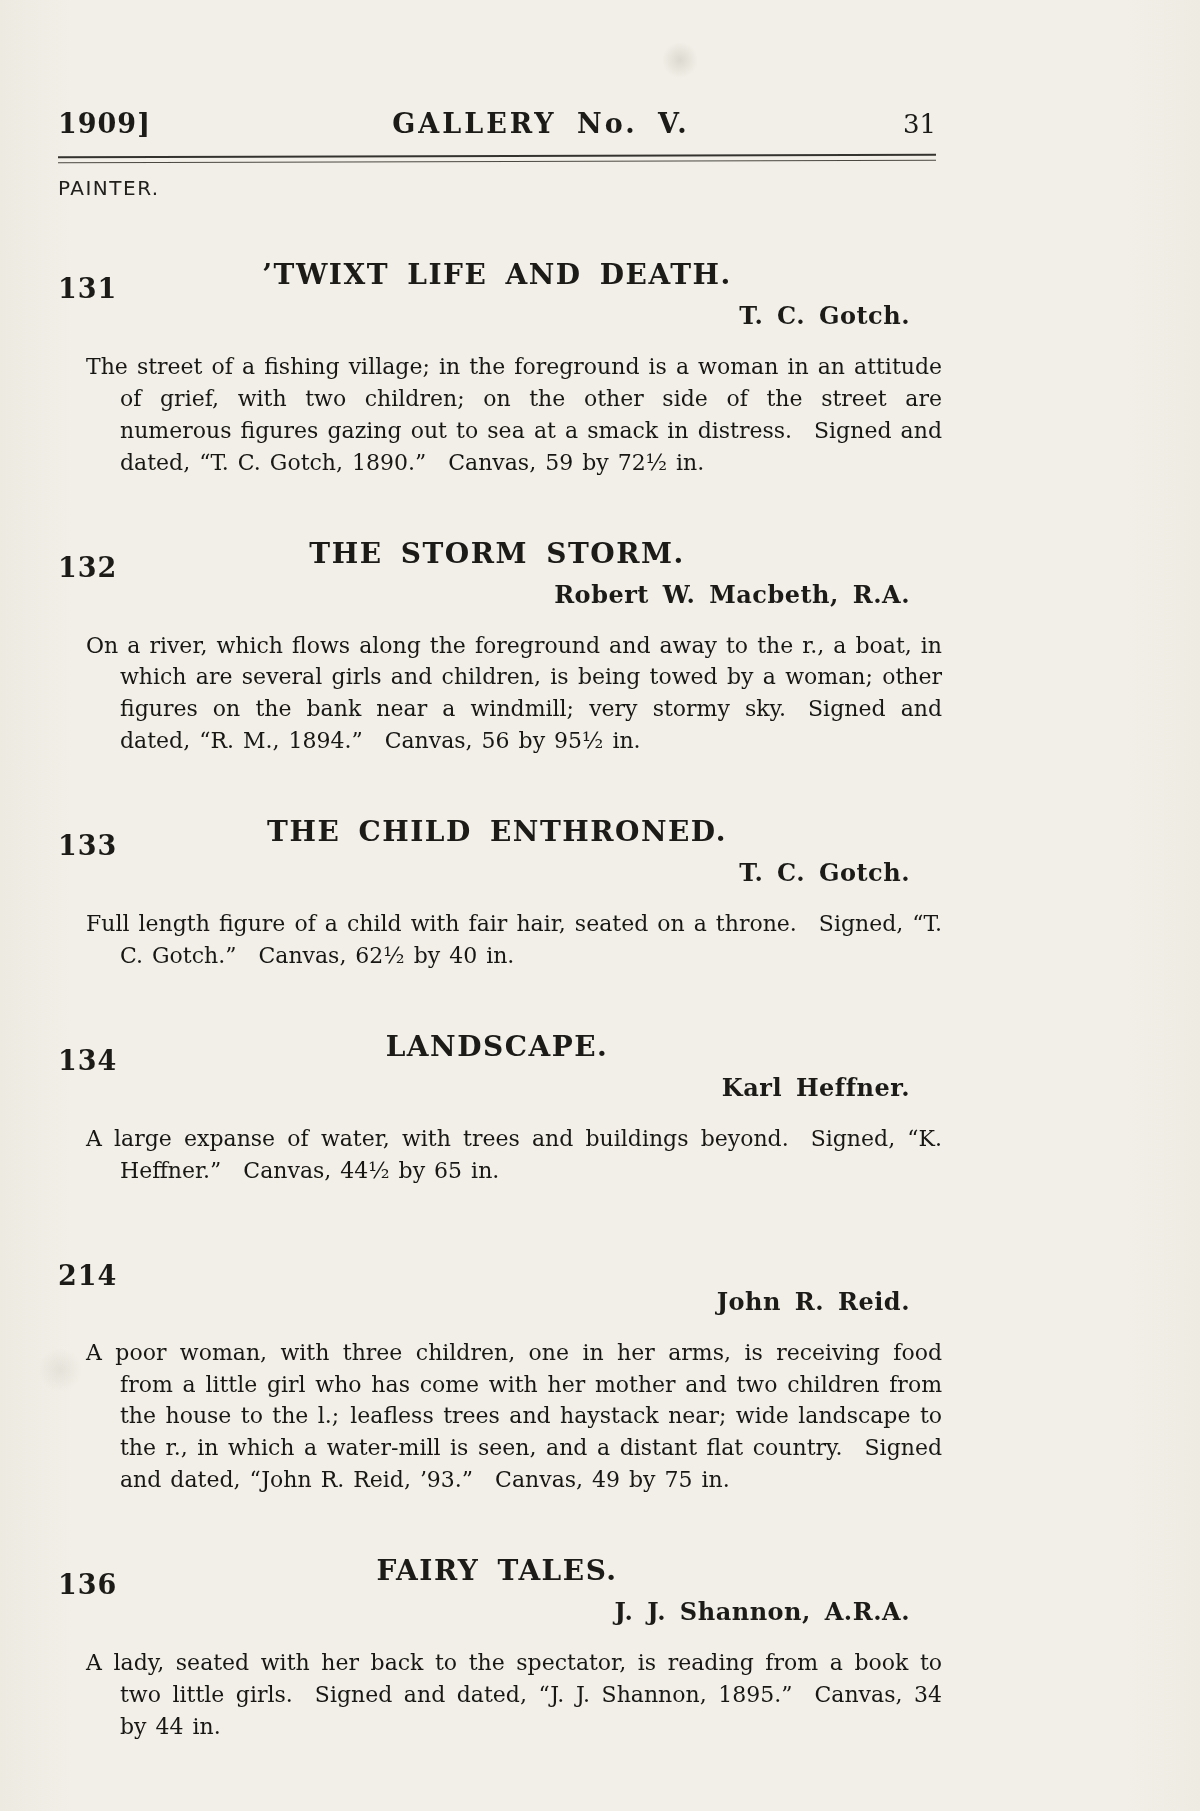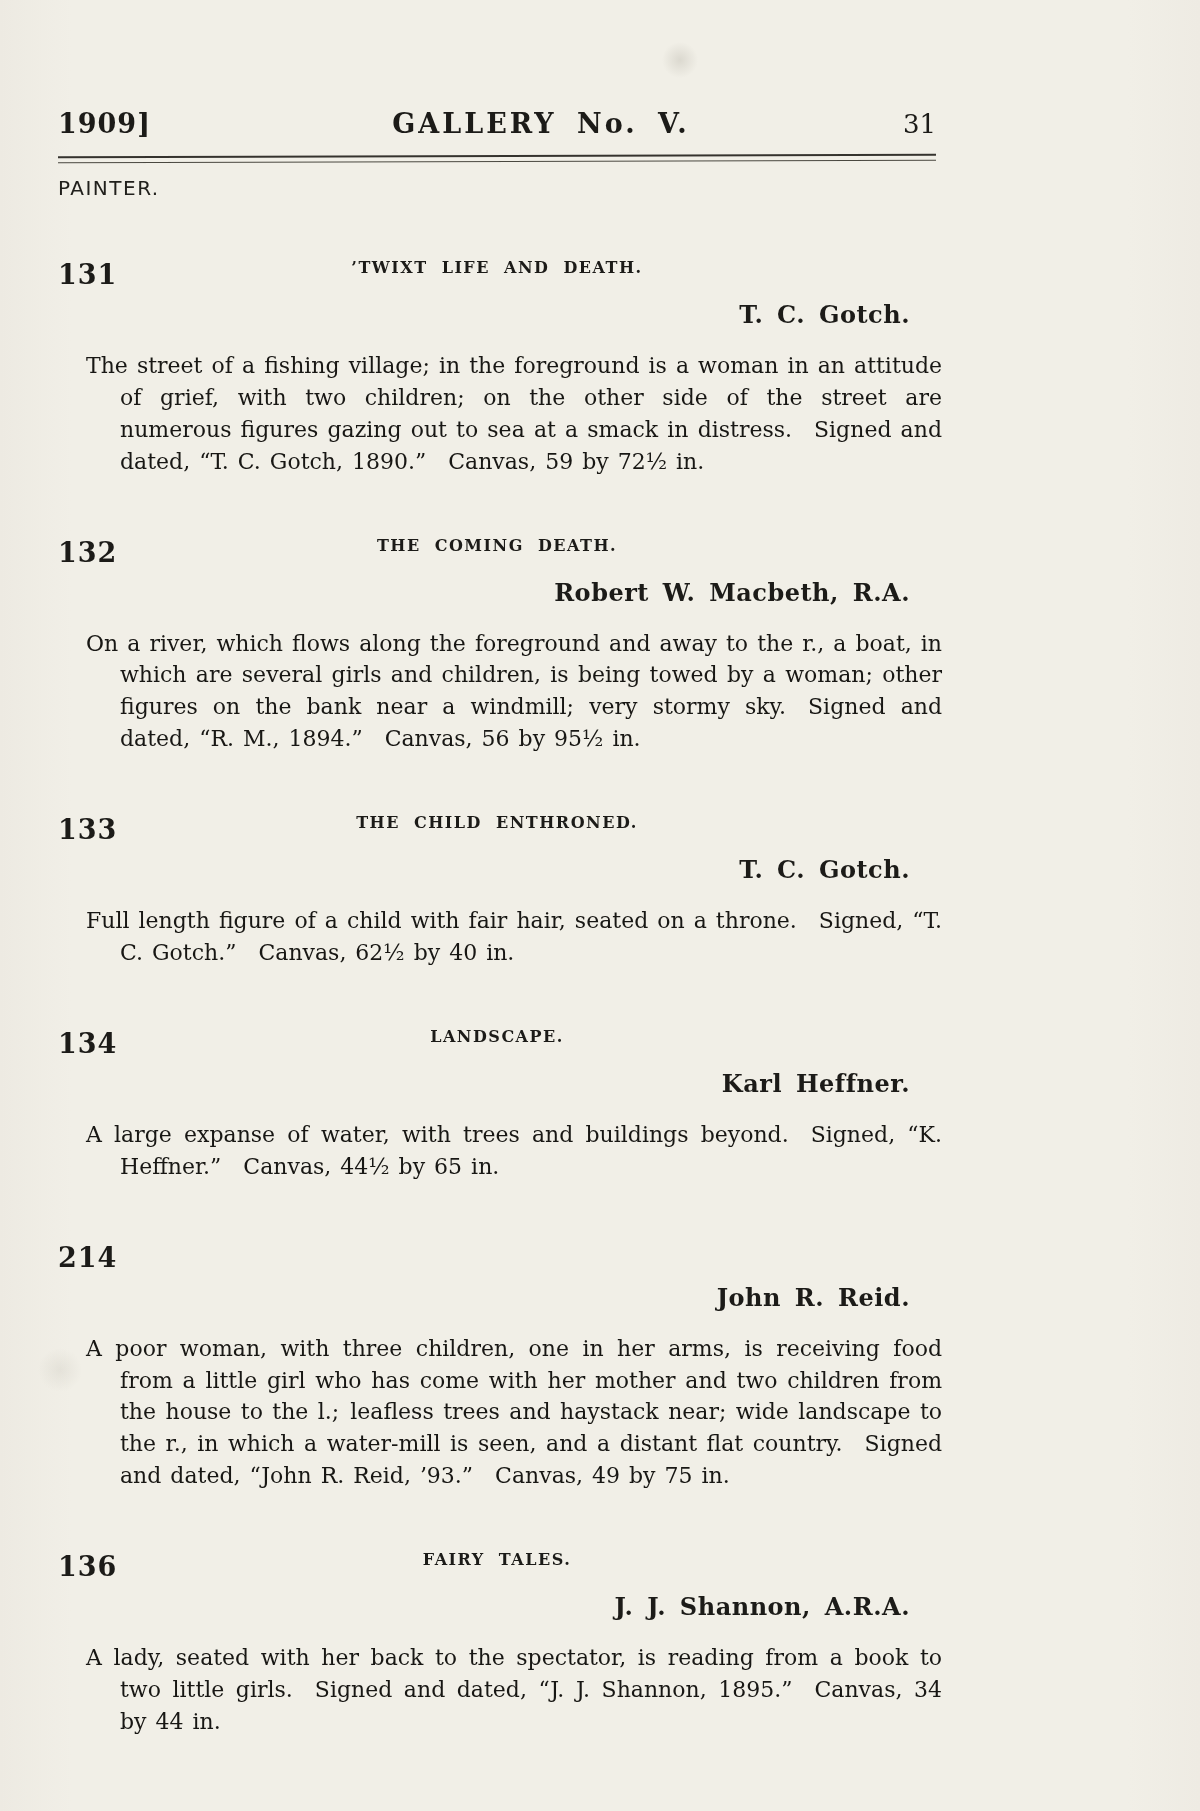--- a/index.html
+++ b/index.html
@@ -69,28 +69,28 @@
   .entry { margin-top: 58px; }
   .entry:first-of-type { margin-top: 18px; }
   .entry-head {
     position: relative;
     text-align: center;
     min-height: 32px;
   }
   .entry-number {
     position: absolute;
     left: 0;
-    top: 1px;
+    top: 15px;
     font-size: 27px;
     font-weight: bold;
     letter-spacing: 1px;
   }
   .entry-title {
     display: inline-block;
-    font-size: 16px;
+    font-size: 28px;
     font-weight: bold;
     letter-spacing: 1.5px;
     word-spacing: 7px;
   }
   .entry-artist {
     margin-top: 10px;
     text-align: right;
     padding-right: 26px;
     font-size: 24px;
     font-weight: bold;
@@ -131,21 +131,21 @@
         <span class="entry-number">131</span>
         <span class="entry-title">’TWIXT LIFE AND DEATH.</span>
       </div>
       <div class="entry-artist">T. C. Gotch.</div>
       <div class="entry-desc">The street of a fishing village; in the foreground is a woman in an attitude of grief, with two children; on the other side of the street are numerous figures gazing out to sea at a smack in distress. Signed and dated, “T. C. Gotch, 1890.” Canvas, 59 by 72½ in.</div>
     </div>
 
     <div class="entry">
       <div class="entry-head">
         <span class="entry-number">132</span>
-        <span class="entry-title">THE COMING DEATH.</span>
+        <span class="entry-title">THE STORM STORM.</span>
       </div>
       <div class="entry-artist">Robert W. Macbeth, R.A.</div>
       <div class="entry-desc">On a river, which flows along the foreground and away to the r., a boat, in which are several girls and children, is being towed by a woman; other figures on the bank near a windmill; very stormy sky. Signed and dated, “R. M., 1894.” Canvas, 56 by 95½ in.</div>
     </div>
 
     <div class="entry">
       <div class="entry-head">
         <span class="entry-number">133</span>
         <span class="entry-title">THE CHILD ENTHRONED.</span>
       </div>

